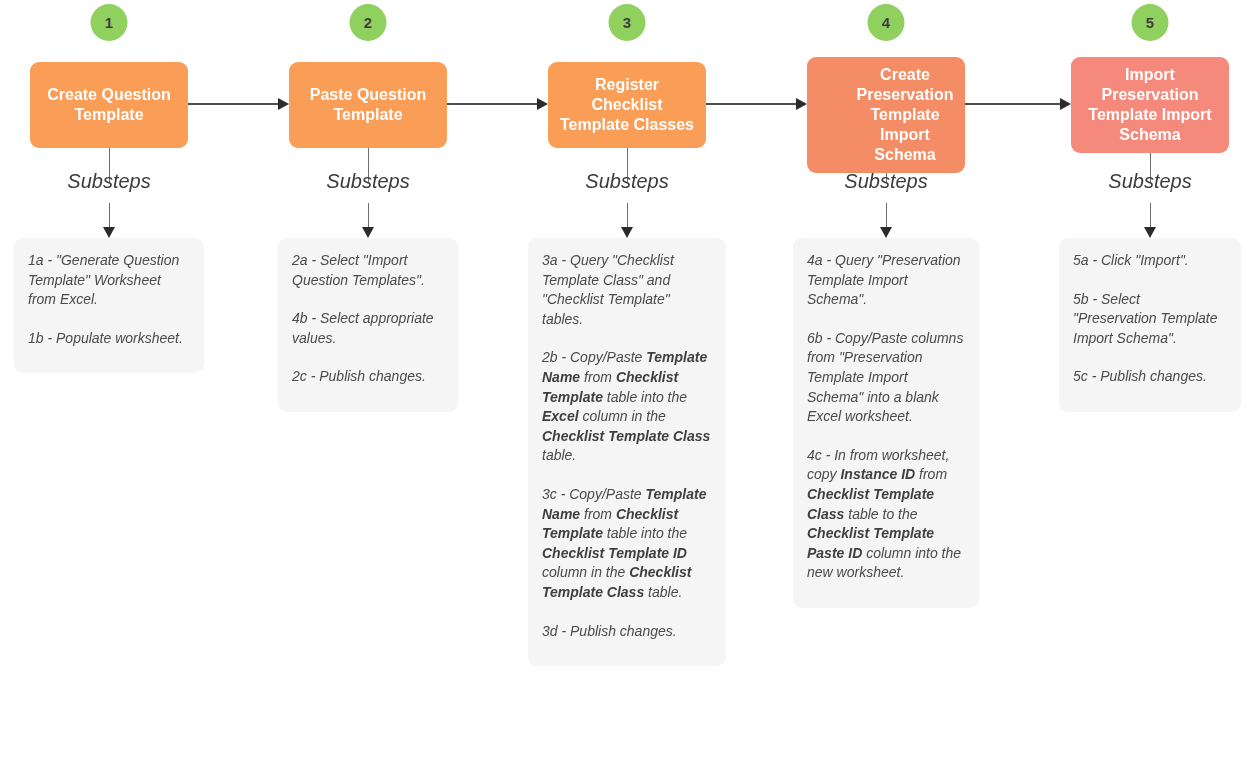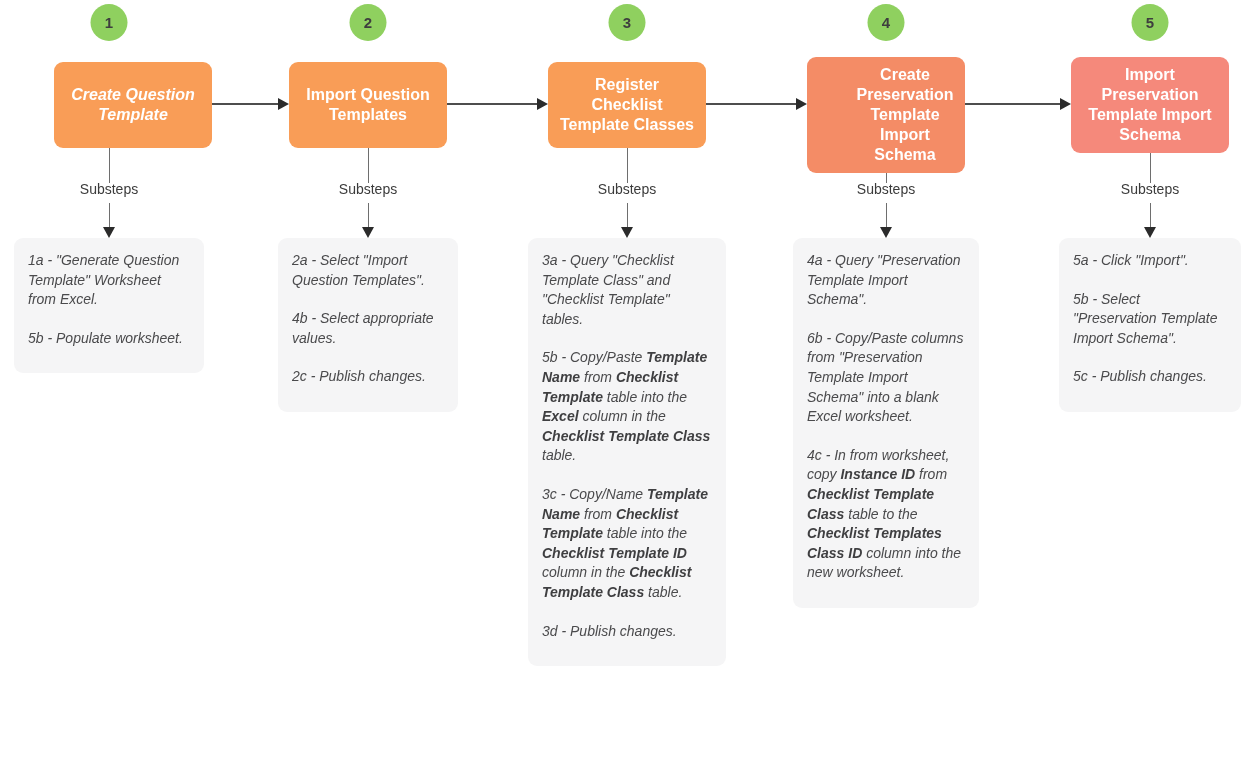--- a/index.html
+++ b/index.html
@@ -30,28 +30,28 @@
 
   .obox{position:absolute;left:50%;transform:translateX(-50%);width:158px;min-height:86px;
     border-radius:9px;display:flex;align-items:center;justify-content:center;
     color:#ffffff;font-weight:bold;font-size:16px;line-height:1.25;text-align:center;
     padding:8px 10px;z-index:1;}
   .top-a{top:62px;}
   .top-b{top:57px;}
   .obox-a{background:var(--orange);}
   .obox-b{background:var(--salmon);padding-left:48px;}
   .obox-c{background:var(--coral);}
-  .italic-title{font-style:italic;margin-left:24px;}
+  .italic-title{}
 
   .vline{position:absolute;left:50%;width:1px;background:var(--line);z-index:0;}
   .v1{top:146px;height:37px;}
   .v2{top:203px;height:26px;}
 
-  .sublabel{position:absolute;top:181px;left:0;width:100%;text-align:center;
-    font-size:14px;color:#3b3b3b;background:transparent;z-index:1;}
+  .sublabel{position:absolute;top:170px;left:0;width:100%;text-align:center;
+    font-style:italic;font-size:20px;color:#3b3b3b;background:transparent;z-index:1;}
 
   .down-arrowhead{position:absolute;top:227px;left:50%;transform:translateX(-50%);
     width:0;height:0;border-left:6px solid transparent;border-right:6px solid transparent;
     border-top:11px solid var(--arrow);}
 
   .gbox{position:absolute;top:238px;left:0;width:100%;background:var(--graybox);
     border-radius:9px;padding:13px 14px 6px 14px;}
   .substep{font-style:italic;font-size:14px;line-height:1.4;color:var(--text);margin-bottom:19px;}
   .substep .b{font-weight:bold;color:#3f3f41;}
 
@@ -76,30 +76,30 @@
     </div>
     <div class="obox obox-a top-a italic-title">
       <span>Create Question Template</span>
     </div>
     <div class="vline v1"></div>
     <div class="sublabel">Substeps</div>
     <div class="vline v2"></div>
     <div class="down-arrowhead"></div>
     <div class="gbox">
         <p class="substep"><span>1a - "Generate Question Template" Worksheet from Excel.</span></p>
-        <p class="substep"><span>5b - Populate worksheet.</span></p>
+        <p class="substep"><span>1b - Populate worksheet.</span></p>
       </div>
   </div>
 
   <div class="col col2">
     <div class="badge">
       <span>2</span>
     </div>
     <div class="obox obox-a top-a">
-      <span>Import Question Templates</span>
+      <span>Paste Question Template</span>
     </div>
     <div class="vline v1"></div>
     <div class="sublabel">Substeps</div>
     <div class="vline v2"></div>
     <div class="down-arrowhead"></div>
     <div class="gbox">
         <p class="substep"><span>2a - Select "Import Question Templates".</span></p>
         <p class="substep"><span>4b - Select appropriate values.</span></p>
         <p class="substep"><span>2c - Publish changes.</span></p>
       </div>
@@ -111,41 +111,41 @@
     </div>
     <div class="obox obox-a top-a">
       <span>Register Checklist Template Classes</span>
     </div>
     <div class="vline v1"></div>
     <div class="sublabel">Substeps</div>
     <div class="vline v2"></div>
     <div class="down-arrowhead"></div>
     <div class="gbox">
         <p class="substep"><span>3a - Query "Checklist Template Class" and "Checklist Template" tables.</span></p>
-        <p class="substep"><span>5b - Copy/Paste </span><span class="b">Template Name</span><span> from </span><span class="b">Checklist Template</span><span> table into the </span><span class="b">Excel</span><span> column in the </span><span class="b">Checklist Template Class</span><span> table.</span></p>
-        <p class="substep"><span>3c - Copy/Name </span><span class="b">Template Name</span><span> from </span><span class="b">Checklist Template</span><span> table into the </span><span class="b">Checklist Template ID</span><span> column in the </span><span class="b">Checklist Template Class</span><span> table.</span></p>
+        <p class="substep"><span>2b - Copy/Paste </span><span class="b">Template Name</span><span> from </span><span class="b">Checklist Template</span><span> table into the </span><span class="b">Excel</span><span> column in the </span><span class="b">Checklist Template Class</span><span> table.</span></p>
+        <p class="substep"><span>3c - Copy/Paste </span><span class="b">Template Name</span><span> from </span><span class="b">Checklist Template</span><span> table into the </span><span class="b">Checklist Template ID</span><span> column in the </span><span class="b">Checklist Template Class</span><span> table.</span></p>
         <p class="substep"><span>3d - Publish changes.</span></p>
       </div>
   </div>
 
   <div class="col col4">
     <div class="badge">
       <span>4</span>
     </div>
     <div class="obox obox-b top-b">
       <span>Create Preservation Template Import Schema</span>
     </div>
     <div class="vline v1"></div>
     <div class="sublabel">Substeps</div>
     <div class="vline v2"></div>
     <div class="down-arrowhead"></div>
     <div class="gbox">
         <p class="substep"><span>4a - Query "Preservation Template Import Schema".</span></p>
         <p class="substep"><span>6b - Copy/Paste columns from "Preservation Template Import Schema" into a blank Excel worksheet.</span></p>
-        <p class="substep"><span>4c - In from worksheet, copy </span><span class="b">Instance ID</span><span> from </span><span class="b">Checklist Template Class</span><span> table to the </span><span class="b">Checklist Templates Class ID</span><span> column into the new worksheet.</span></p>
+        <p class="substep"><span>4c - In from worksheet, copy </span><span class="b">Instance ID</span><span> from </span><span class="b">Checklist Template Class</span><span> table to the </span><span class="b">Checklist Template Paste ID</span><span> column into the new worksheet.</span></p>
       </div>
   </div>
 
   <div class="col col5">
     <div class="badge">
       <span>5</span>
     </div>
     <div class="obox obox-c top-b">
       <span>Import Preservation Template Import Schema</span>
     </div>

